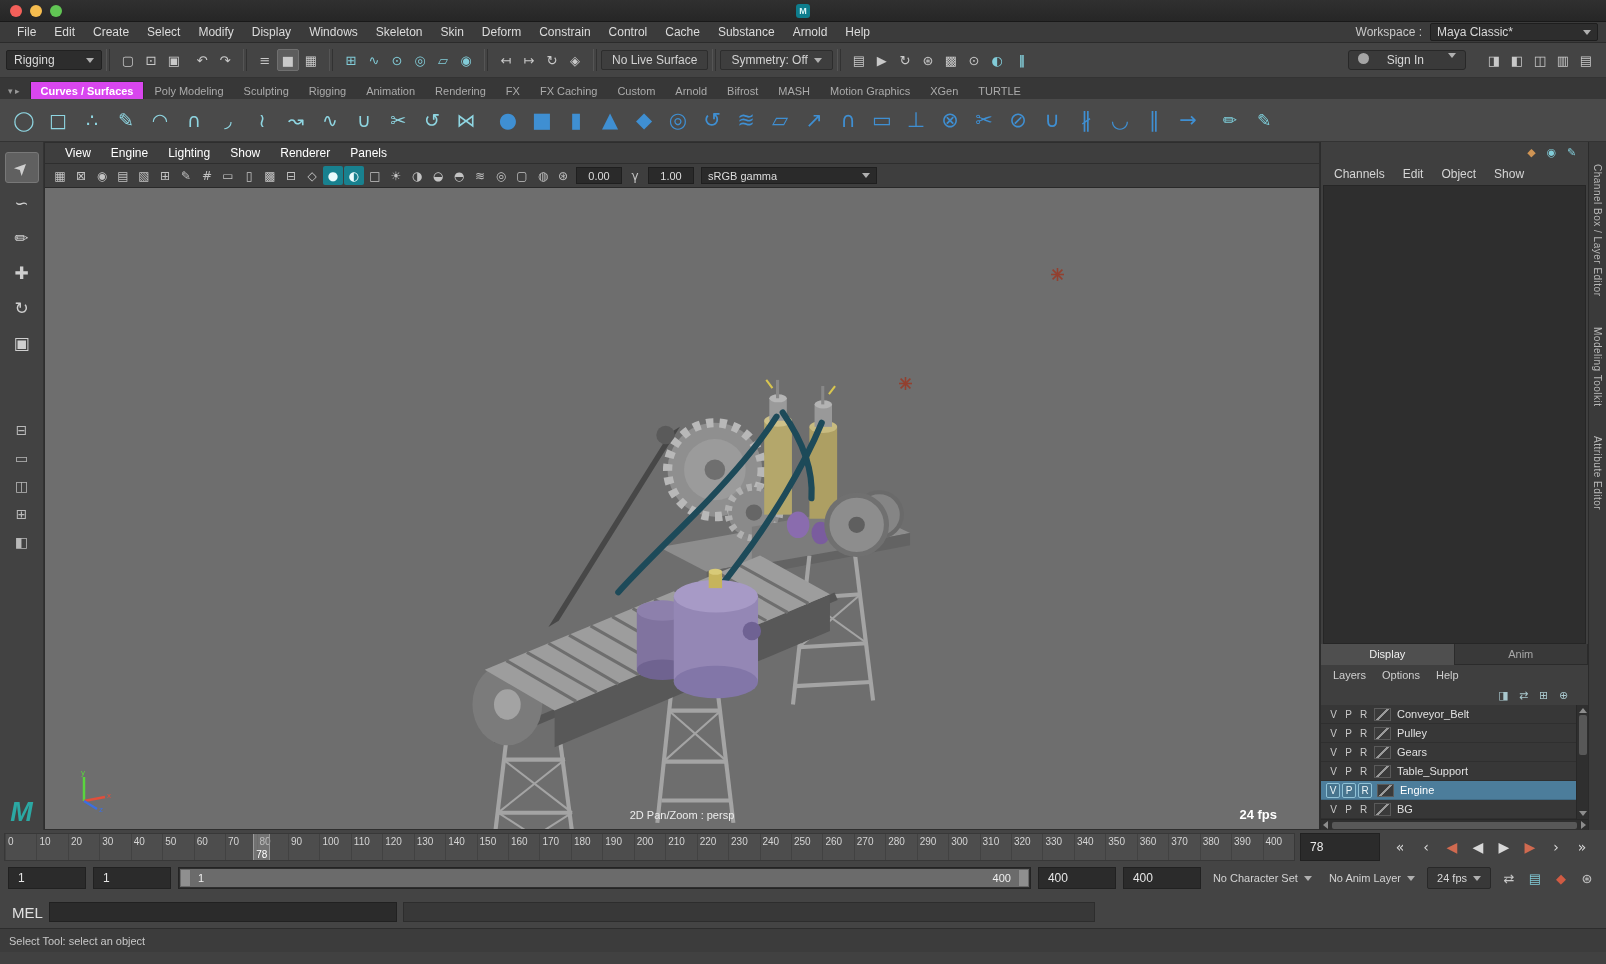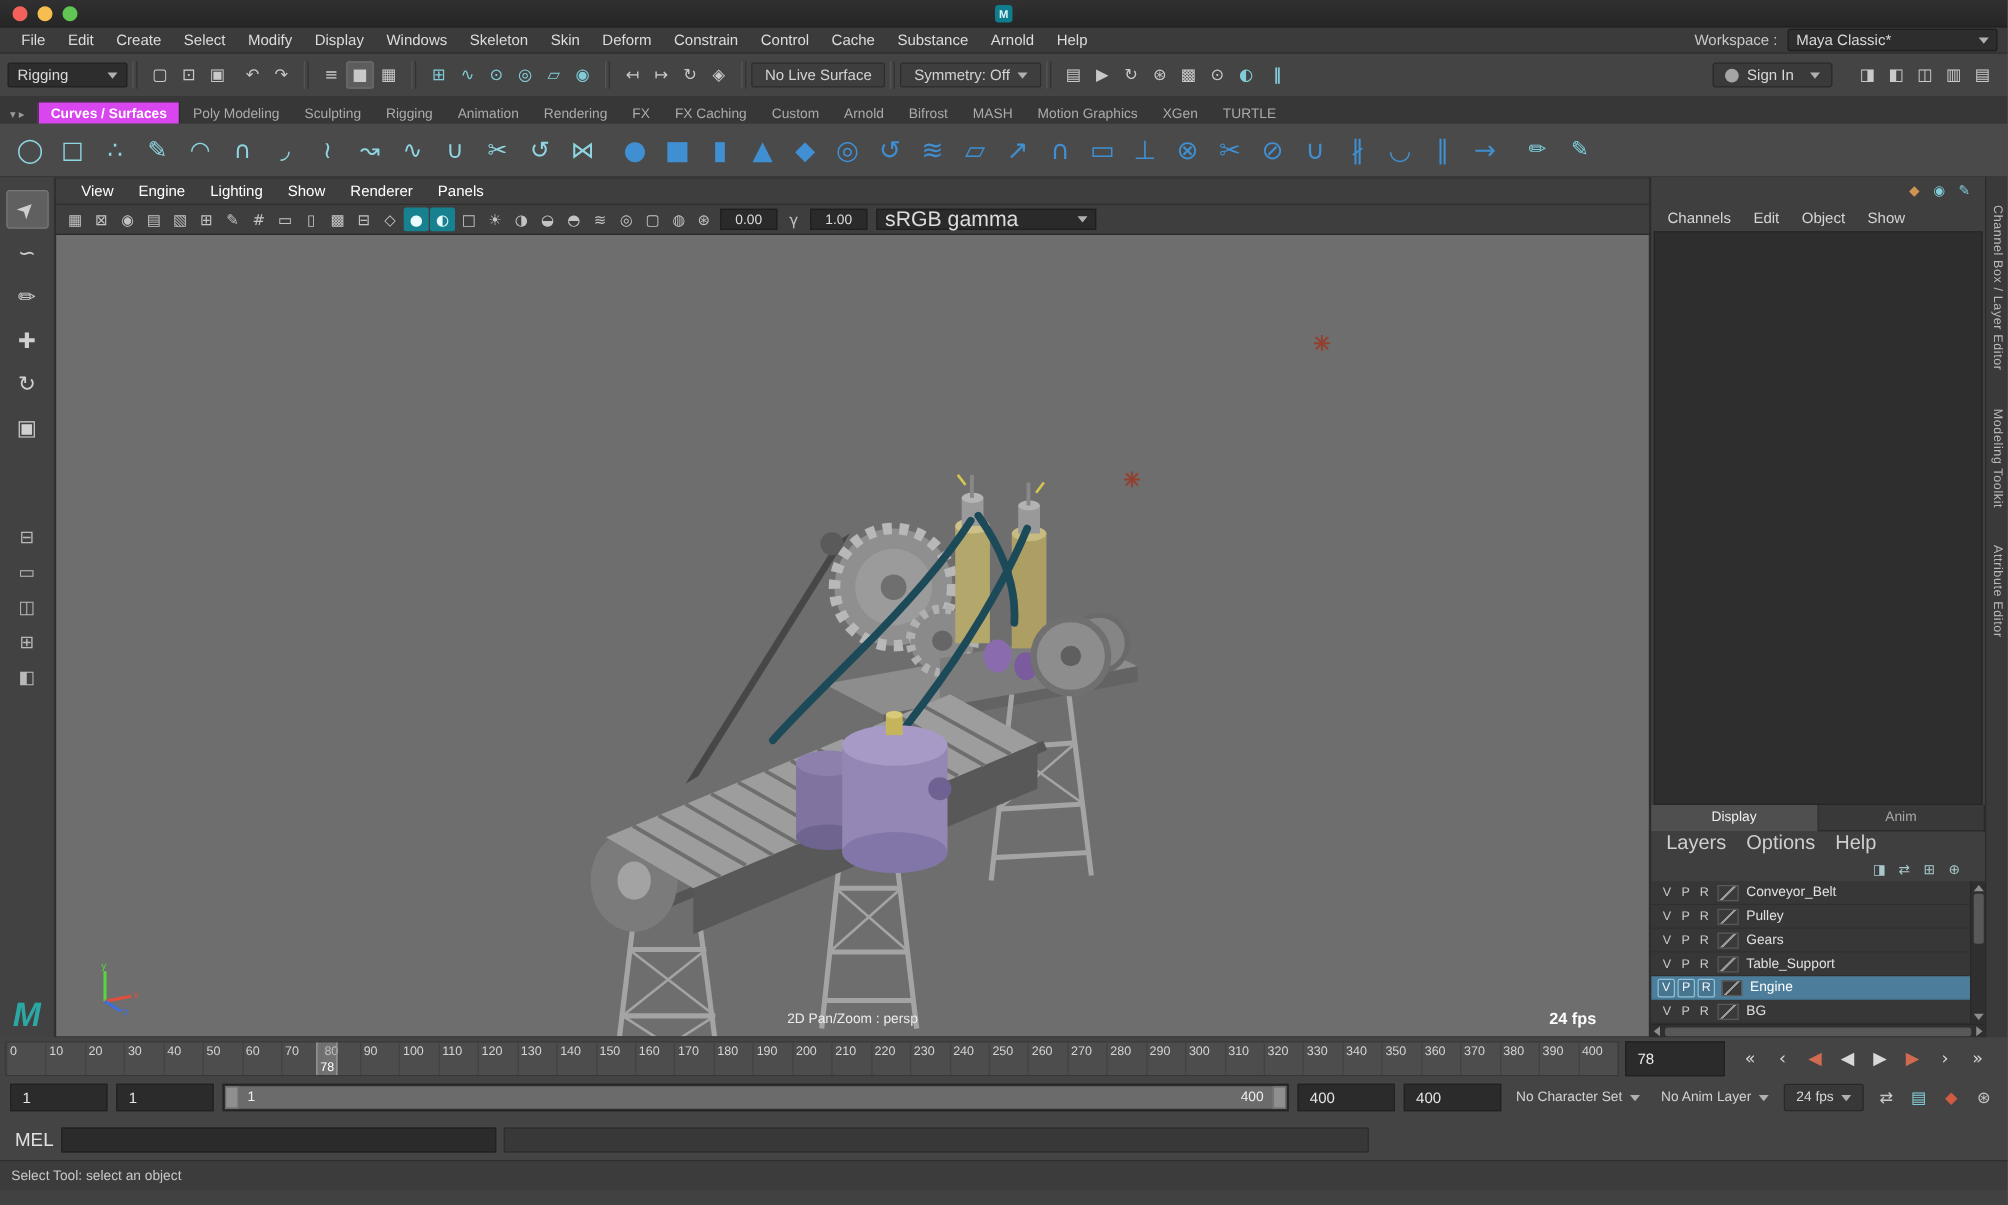--- a/index.html
+++ b/index.html
@@ -42,21 +42,21 @@
   .sicon.tiny{width:17px;height:17px;font-size:11px}
   .sicon.teal{color:#a9c8ce}
   .dropdown-box{background:#2d2d2d;border:1px solid #212121;border-radius:2px;padding:2px 7px;
     display:flex;align-items:center;color:#dadada}
   .menuset{width:96px;justify-content:space-between}
   .sl-btn{background:#3e3e3e;border:1px solid #2d2d2d;border-radius:2px;padding:2px 10px;color:#d3d3d3;
     display:flex;align-items:center;white-space:nowrap}
   .pause{font-weight:bold}
   .sl-spacer{flex:1}
   .signin{background:#3a3a3a;border:1px solid #282828;border-radius:3px;padding:2px 9px;display:flex;
-    align-items:center;gap:7px;margin-right:14px;color:#d8d8d8}
+    align-items:flex-start;gap:18px;margin-right:14px;color:#d8d8d8}
   .signin-avatar{width:11px;height:11px;border-radius:50%;background:#a5a5a5}
 
   
   .shelf-tabs{flex:0 0 21px;background:#373737;display:flex;align-items:flex-end;padding:0 6px;gap:2px}
   .shelf-mini{display:flex;align-items:center;gap:2px;margin:0 8px 3px 2px;color:#9a9a9a;font-size:9px}
   .tabs{display:flex;align-items:flex-end}
   .shelf-tab{padding:3px 10px 2px;font-size:11px;color:#ababab;white-space:nowrap}
   .shelf-tab.active{color:#fff;background:#d946ef;border:1px solid #2c2c2c;border-bottom:none;font-weight:bold}
   .shelf{flex:0 0 43px;background:#4a4a4a;border-bottom:1px solid #333;display:flex;align-items:center;padding:0 8px}
   .shelf-group{display:flex;align-items:center;gap:2px}
@@ -85,41 +85,41 @@
   .vp-menus{flex:0 0 21px;background:#3e3e3e;border-bottom:1px solid #2e2e2e;display:flex;align-items:center;padding:0 10px}
   .vp-menu{padding:0 10px;color:#ffffff}
   .vp-iconbar{flex:0 0 24px;background:#3e3e3e;border-bottom:1px solid #292929;display:flex;align-items:center;padding:0 5px}
   .vp-icons{display:flex;gap:1px}
   .vp-icon{width:20px;height:19px;display:flex;align-items:center;justify-content:center;font-size:12px;
     color:#c3c3c3;font-family:"DejaVu Sans",sans-serif;border-radius:2px}
   .vp-icon.active{background:#18818f;color:#eafbfd}
   .vp-field{background:#2a2a2a;border:1px solid #1f1f1f;color:#ddd;width:46px;height:17px;display:flex;
     align-items:center;justify-content:center;font-size:11px;margin:0 3px}
   .vp-transform{background:#2a2a2a;border:1px solid #1f1f1f;color:#ddd;width:176px;height:17px;display:flex;
-    align-items:center;justify-content:space-between;font-size:17px;padding:0 6px;margin-left:4px}
+    align-items:center;justify-content:space-between;font-size:11px;padding:0 6px;margin-left:4px}
   .vp-canvas{flex:1;position:relative;background:#6e6e6e;overflow:hidden}
   .scene-svg{position:absolute;inset:0;width:100%;height:100%}
   .locator{position:absolute}
   .axis-gizmo{position:absolute;left:24px;bottom:16px}
   .overlay-label{position:absolute;bottom:8px;left:50%;transform:translateX(-50%);color:#ececec;font-size:11px}
   .fps-hud{position:absolute;bottom:7px;right:42px;color:#fff;font-size:13px;font-weight:bold}
 
   
   .right-panel{flex:0 0 268px;background:#3f3f3f;border-left:1px solid #2c2c2c;display:flex;flex-direction:column}
   .cb-corner{flex:0 0 20px;display:flex;justify-content:flex-end;align-items:center;gap:3px;padding:2px 8px}
   .cb-menus{flex:0 0 22px;display:flex;align-items:center;padding:0 4px}
   .cb-menu{padding:0 9px;color:#d5d5d5}
   .cb-body{flex:1;background:#2e2e2e;border:1px solid #262626;margin:0 2px}
   .layer-editor{flex:0 0 178px;display:flex;flex-direction:column}
   .le-tabs{flex:0 0 20px;display:flex;background:#333}
   .le-tab{flex:1;text-align:center;line-height:20px;font-size:11px;color:#a8a8a8;background:#393939;
     border-right:1px solid #2b2b2b;border-bottom:1px solid #2b2b2b}
   .le-tab.active{background:#4f4f4f;color:#efefef;border-bottom:none}
   .le-menus{flex:0 0 20px;display:flex;align-items:center;padding:0 4px}
-  .le-menu{padding:0 8px;font-size:16px;color:#cfcfcf}
+  .le-menu{padding:0 8px;font-size:11px;color:#cfcfcf}
   .le-toolbar{flex:0 0 20px;display:flex;justify-content:flex-end;align-items:center;gap:3px;padding:0 16px}
   .layer-area{flex:1;display:flex;min-height:0}
   .layer-list{flex:1;background:#373737;overflow:hidden}
   .layer-row{height:19px;display:flex;align-items:center;padding-left:5px;border-bottom:1px solid rgba(0,0,0,.14)}
   .lcell{width:15px;text-align:center;font-size:10px;color:#c9c9c9;line-height:15px}
   .lswatch{width:17px;height:13px;margin:0 4px 0 3px;border:1px solid #5a5a5a;
     background:linear-gradient(135deg,#3a3a3a 44%,#9a9a9a 46%,#9a9a9a 54%,#3a3a3a 56%)}
   .lname{font-size:11px;color:#e0e0e0;padding-left:2px;white-space:nowrap}
   .layer-row.selected{background:#4c7d9b}
   .layer-row.selected .lcell{border:1px solid #8fc1d6;background:#47748e;width:14px;height:15px;

